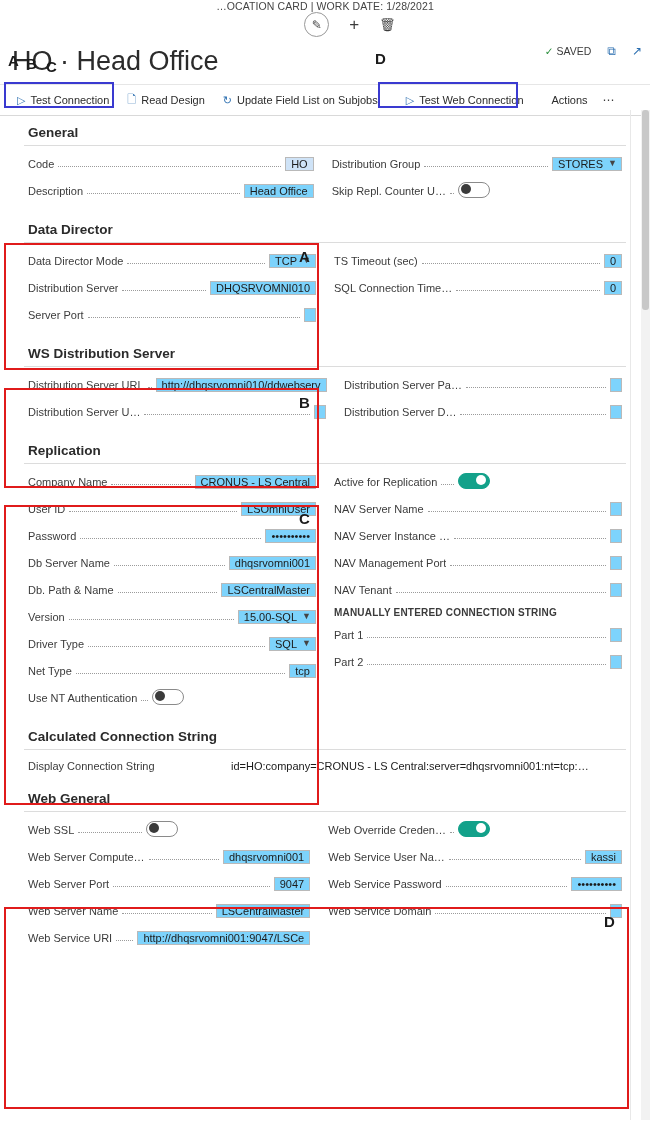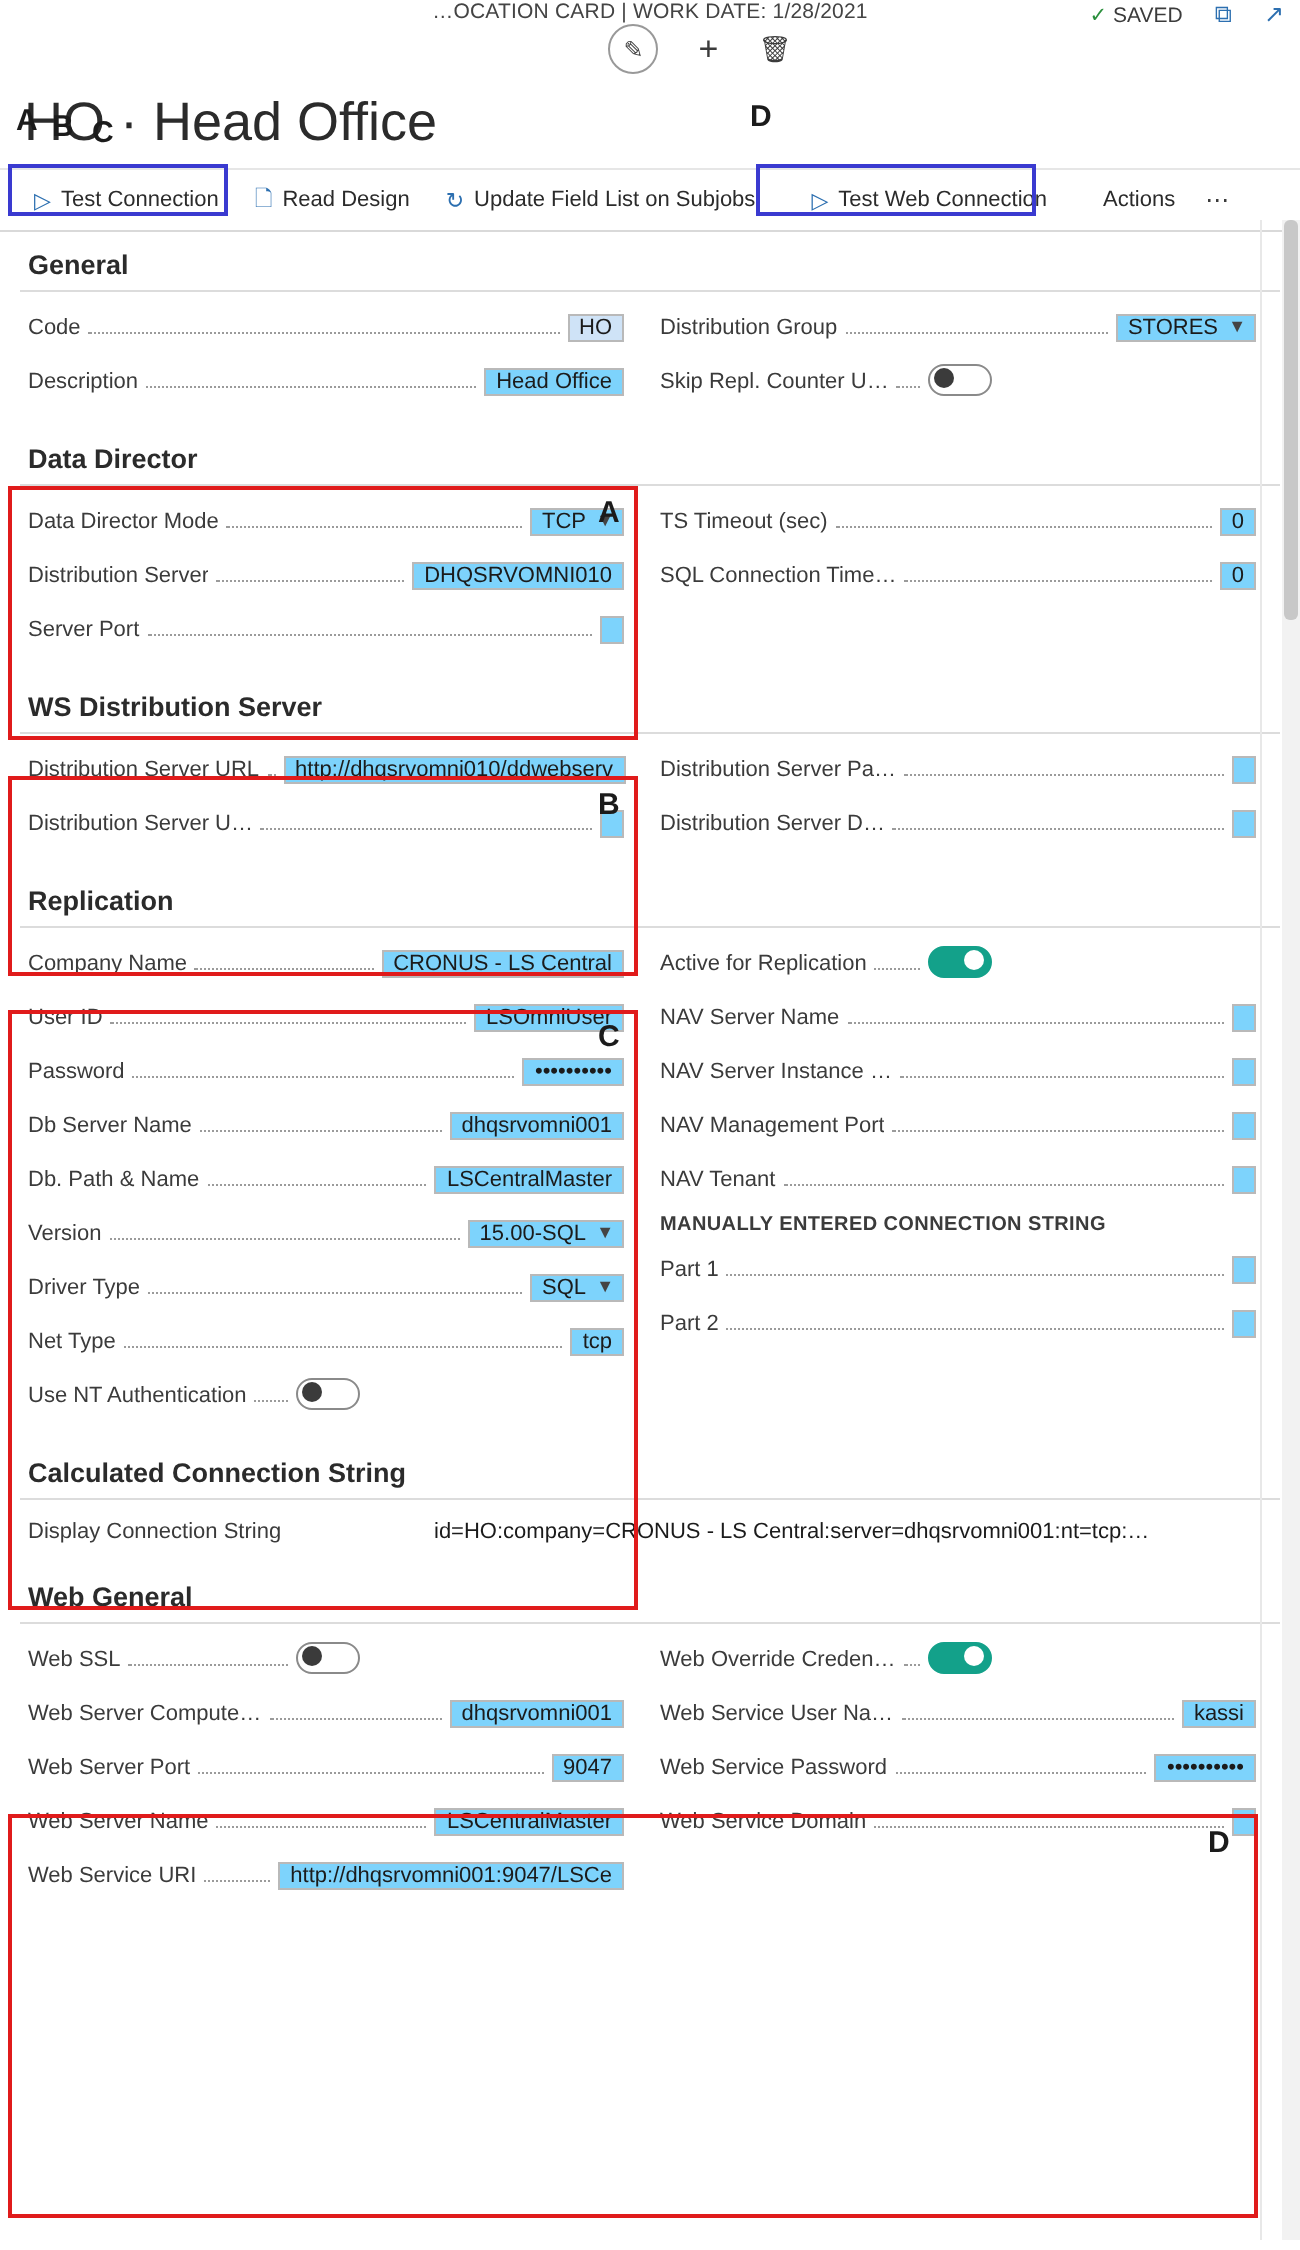--- a/index.html
+++ b/index.html
@@ -47,20 +47,21 @@
     font-size: 12px;
   }
   .plus-btn { font-size: 17px; color: #3b3b3b; line-height: 1; }
   .trash-btn { font-size: 13px; color: #3b3b3b; }
   .topbar .tb-right {
     position: absolute;
     right: 8px;
     display: flex;
     align-items: center;
     gap: 16px;
+    margin-top: 44px;
   }
   .saved {
     font-size: 10.5px;
     color: #3b3b3b;
     white-space: nowrap;
   }
   .saved .chk { color: #2a8f3c; margin-right: 3px; }
   .tb-ic { color: #2c6fb0; font-size: 12px; }
 
   
@@ -93,21 +94,21 @@
     color: #2b2b2b;
     padding: 4px 9px;
     white-space: nowrap;
   }
   .ribbon-item .ic { color: #2c6fb0; font-size: 11px; }
   .ribbon-sep { width: 10px; }
   .dots { color: #3b3b3b; letter-spacing: 1px; font-size: 12px; padding-left: 6px;}
 
   
   .content {
-    padding: 0 10px;
+    padding: 0 24px;
     position: relative;
   }
   .section-title {
     font-size: 13.5px;
     font-weight: 600;
     color: #2b2b2b;
     padding: 9px 4px 5px 4px;
     border-bottom: 1px solid #dcdcdc;
     margin-bottom: 4px;
   }

